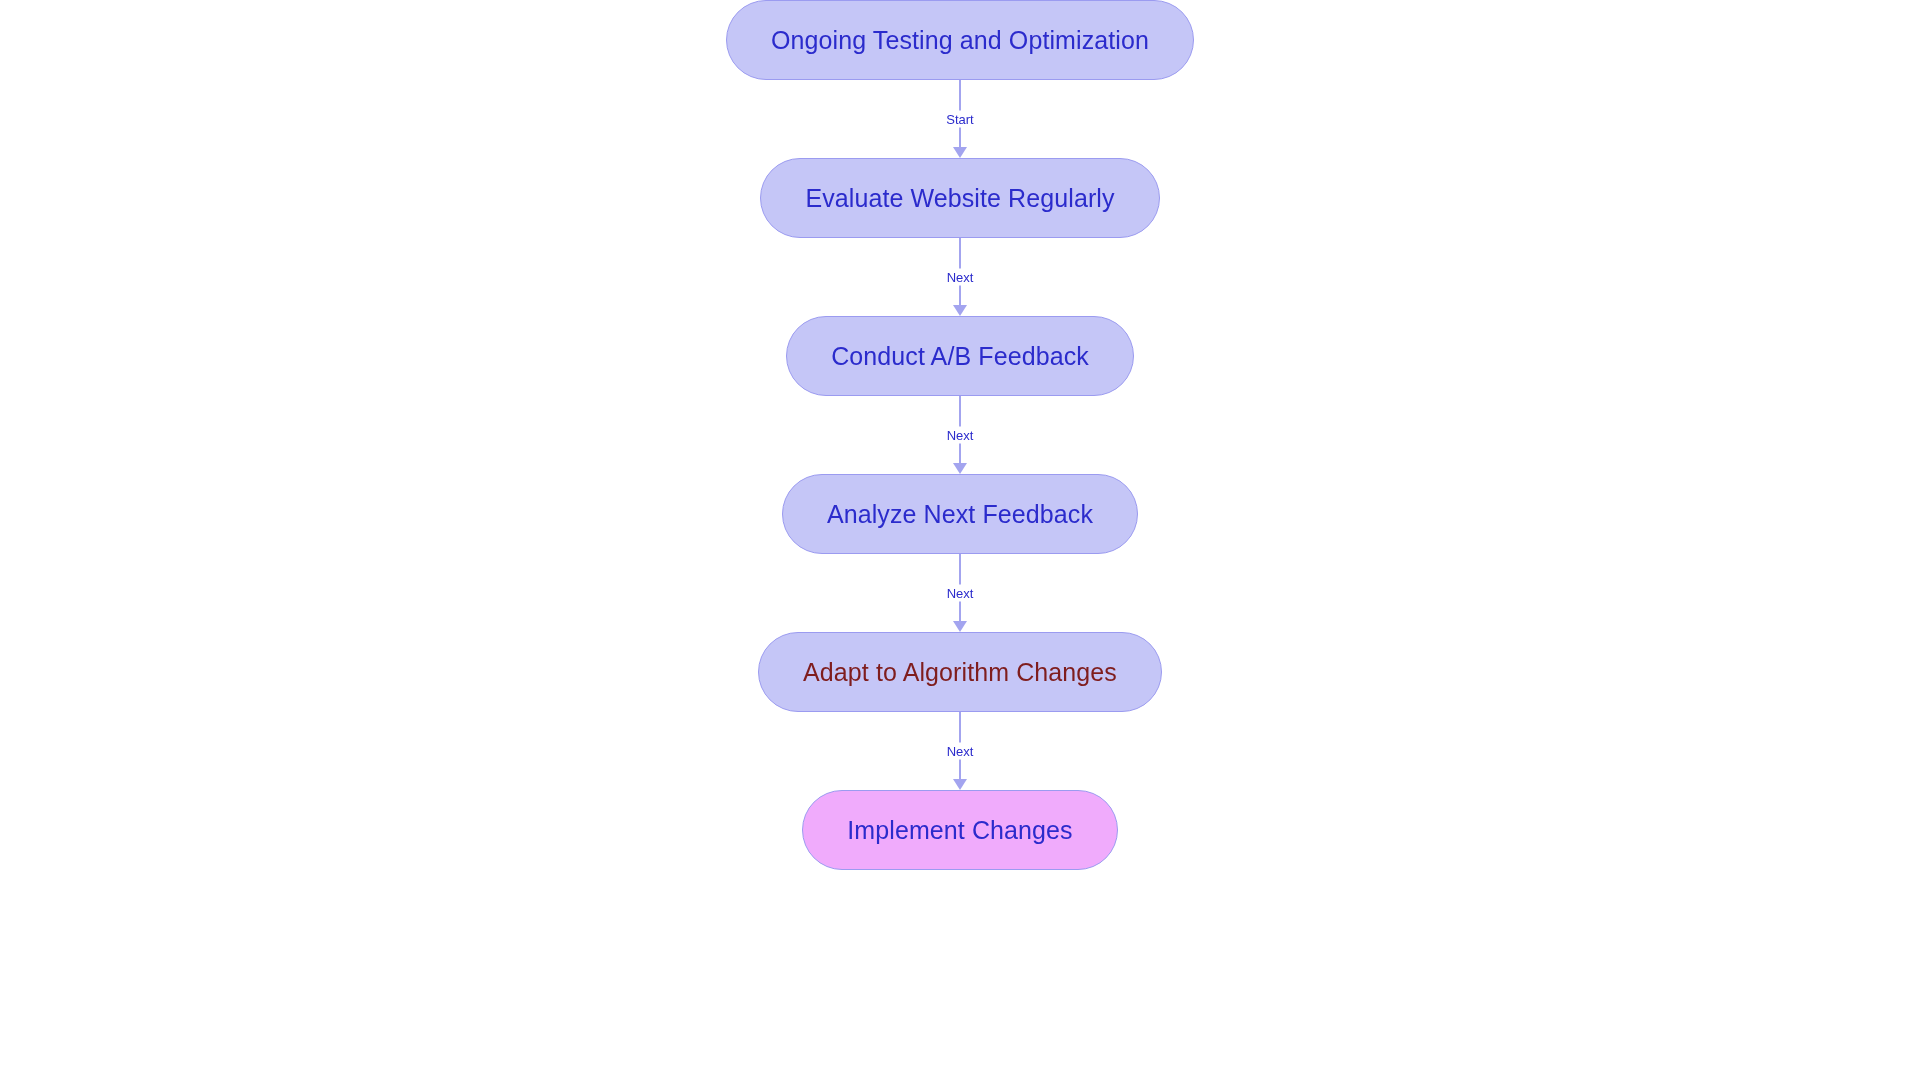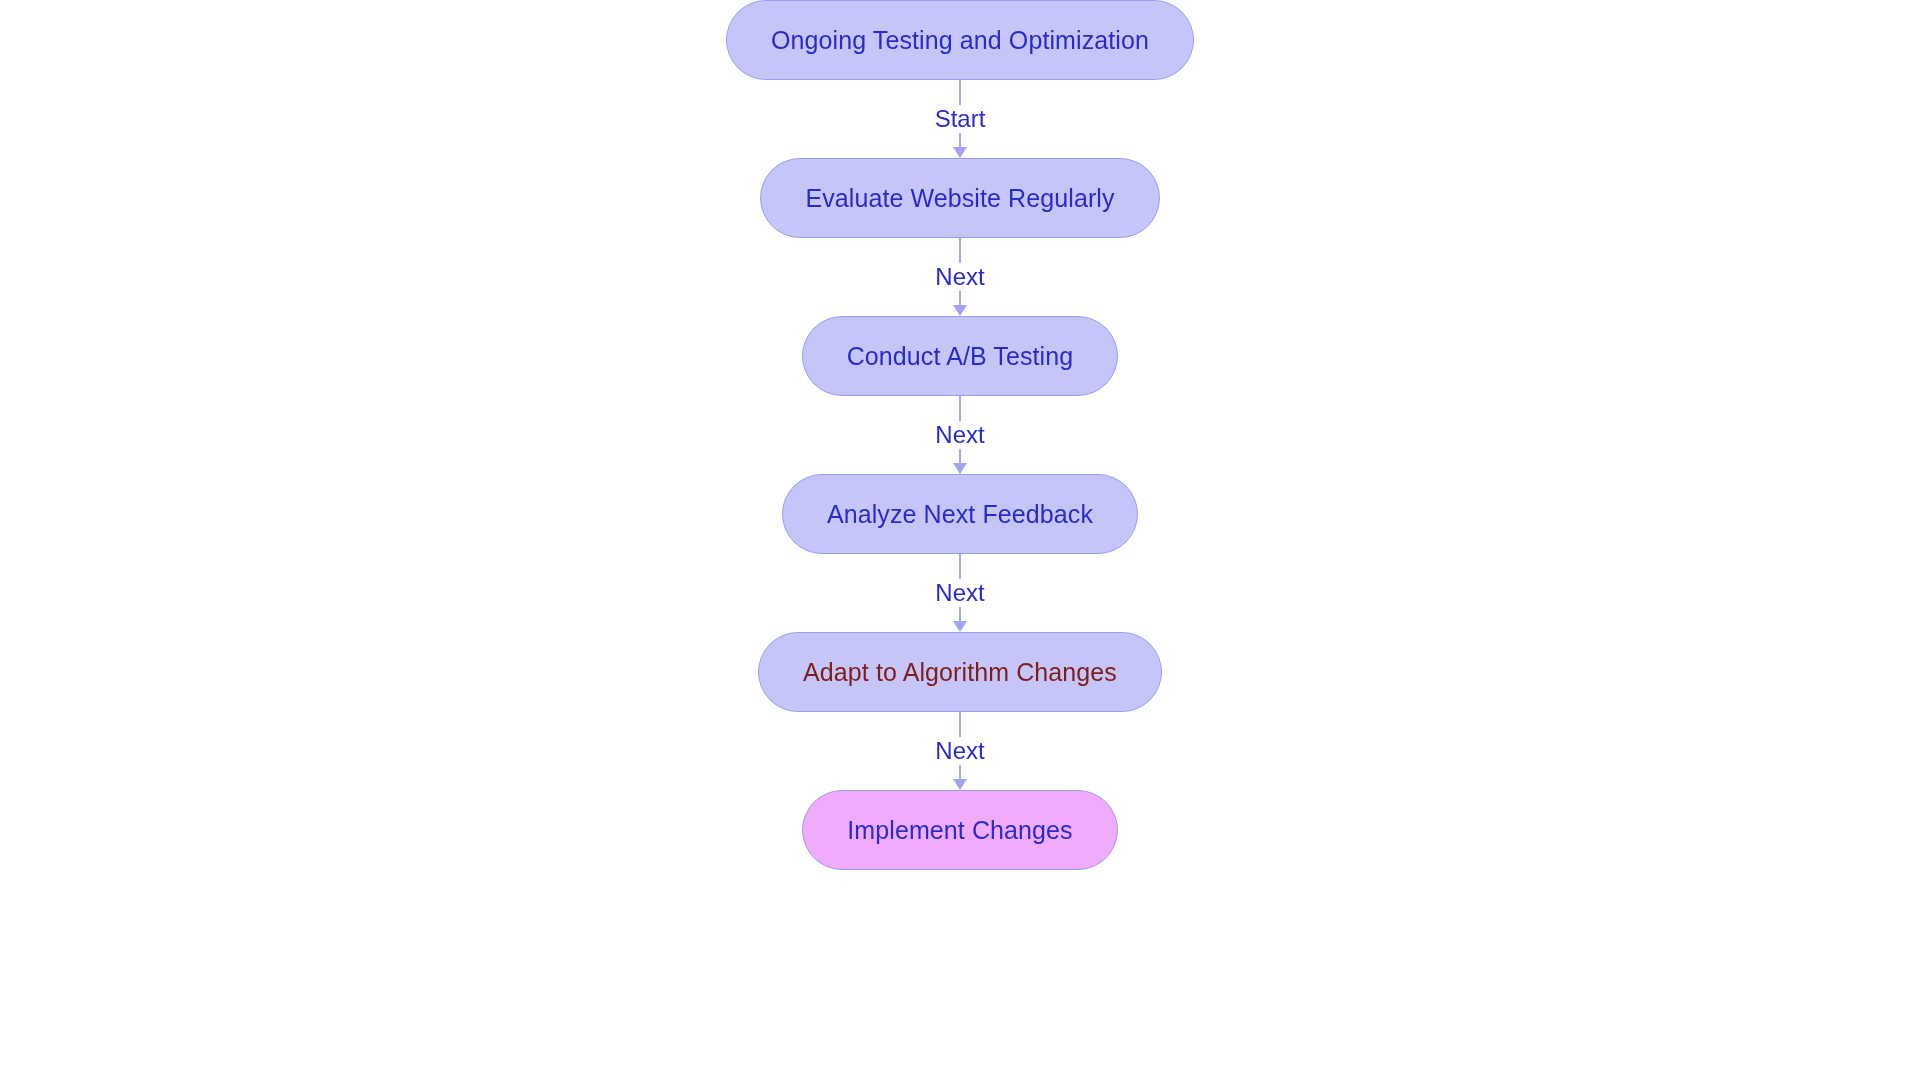--- a/index.html
+++ b/index.html
@@ -87,21 +87,21 @@
     border-left: 7px solid transparent;
     border-right: 7px solid transparent;
     border-top: 11px solid #a3a4ef;
   }
   .edge-label {
     position: absolute;
     left: 50%;
     top: 50%;
     transform: translate(-50%, -50%);
     color: #2b2bcc;
-    font-size: 24px;
+    font-size: 13px;
     font-family: "Liberation Sans", sans-serif;
     line-height: 1;
     background: #ffffff;
     padding: 2px 5px;
     white-space: nowrap;
     z-index: 2;
   }
 </style>
 </head>
 <body>
@@ -123,21 +123,21 @@
       <span class="node-label" style="color: rgb(43, 43, 204);">Evaluate Website Regularly</span>
     </div>
 
     <div class="edge">
       <span class="edge-line" style="background: rgb(163, 164, 239);"></span>
       <span class="edge-arrow" style="border-top-color: rgb(163, 164, 239);"></span>
       <span class="edge-label" style="color: rgb(43, 43, 204); background: rgb(255, 255, 255);">Next</span>
     </div>
 
     <div class="node" style="background: rgb(197, 198, 247); border-color: rgb(155, 155, 240);">
-      <span class="node-label" style="color: rgb(43, 43, 204);">Conduct A/B Testing</span>
+      <span class="node-label" style="color: rgb(43, 43, 204);">Conduct A/B Feedback</span>
     </div>
 
     <div class="edge">
       <span class="edge-line" style="background: rgb(163, 164, 239);"></span>
       <span class="edge-arrow" style="border-top-color: rgb(163, 164, 239);"></span>
       <span class="edge-label" style="color: rgb(43, 43, 204); background: rgb(255, 255, 255);">Next</span>
     </div>
 
     <div class="node" style="background: rgb(197, 198, 247); border-color: rgb(155, 155, 240);">
       <span class="node-label" style="color: rgb(43, 43, 204);">Analyze Next Feedback</span>

